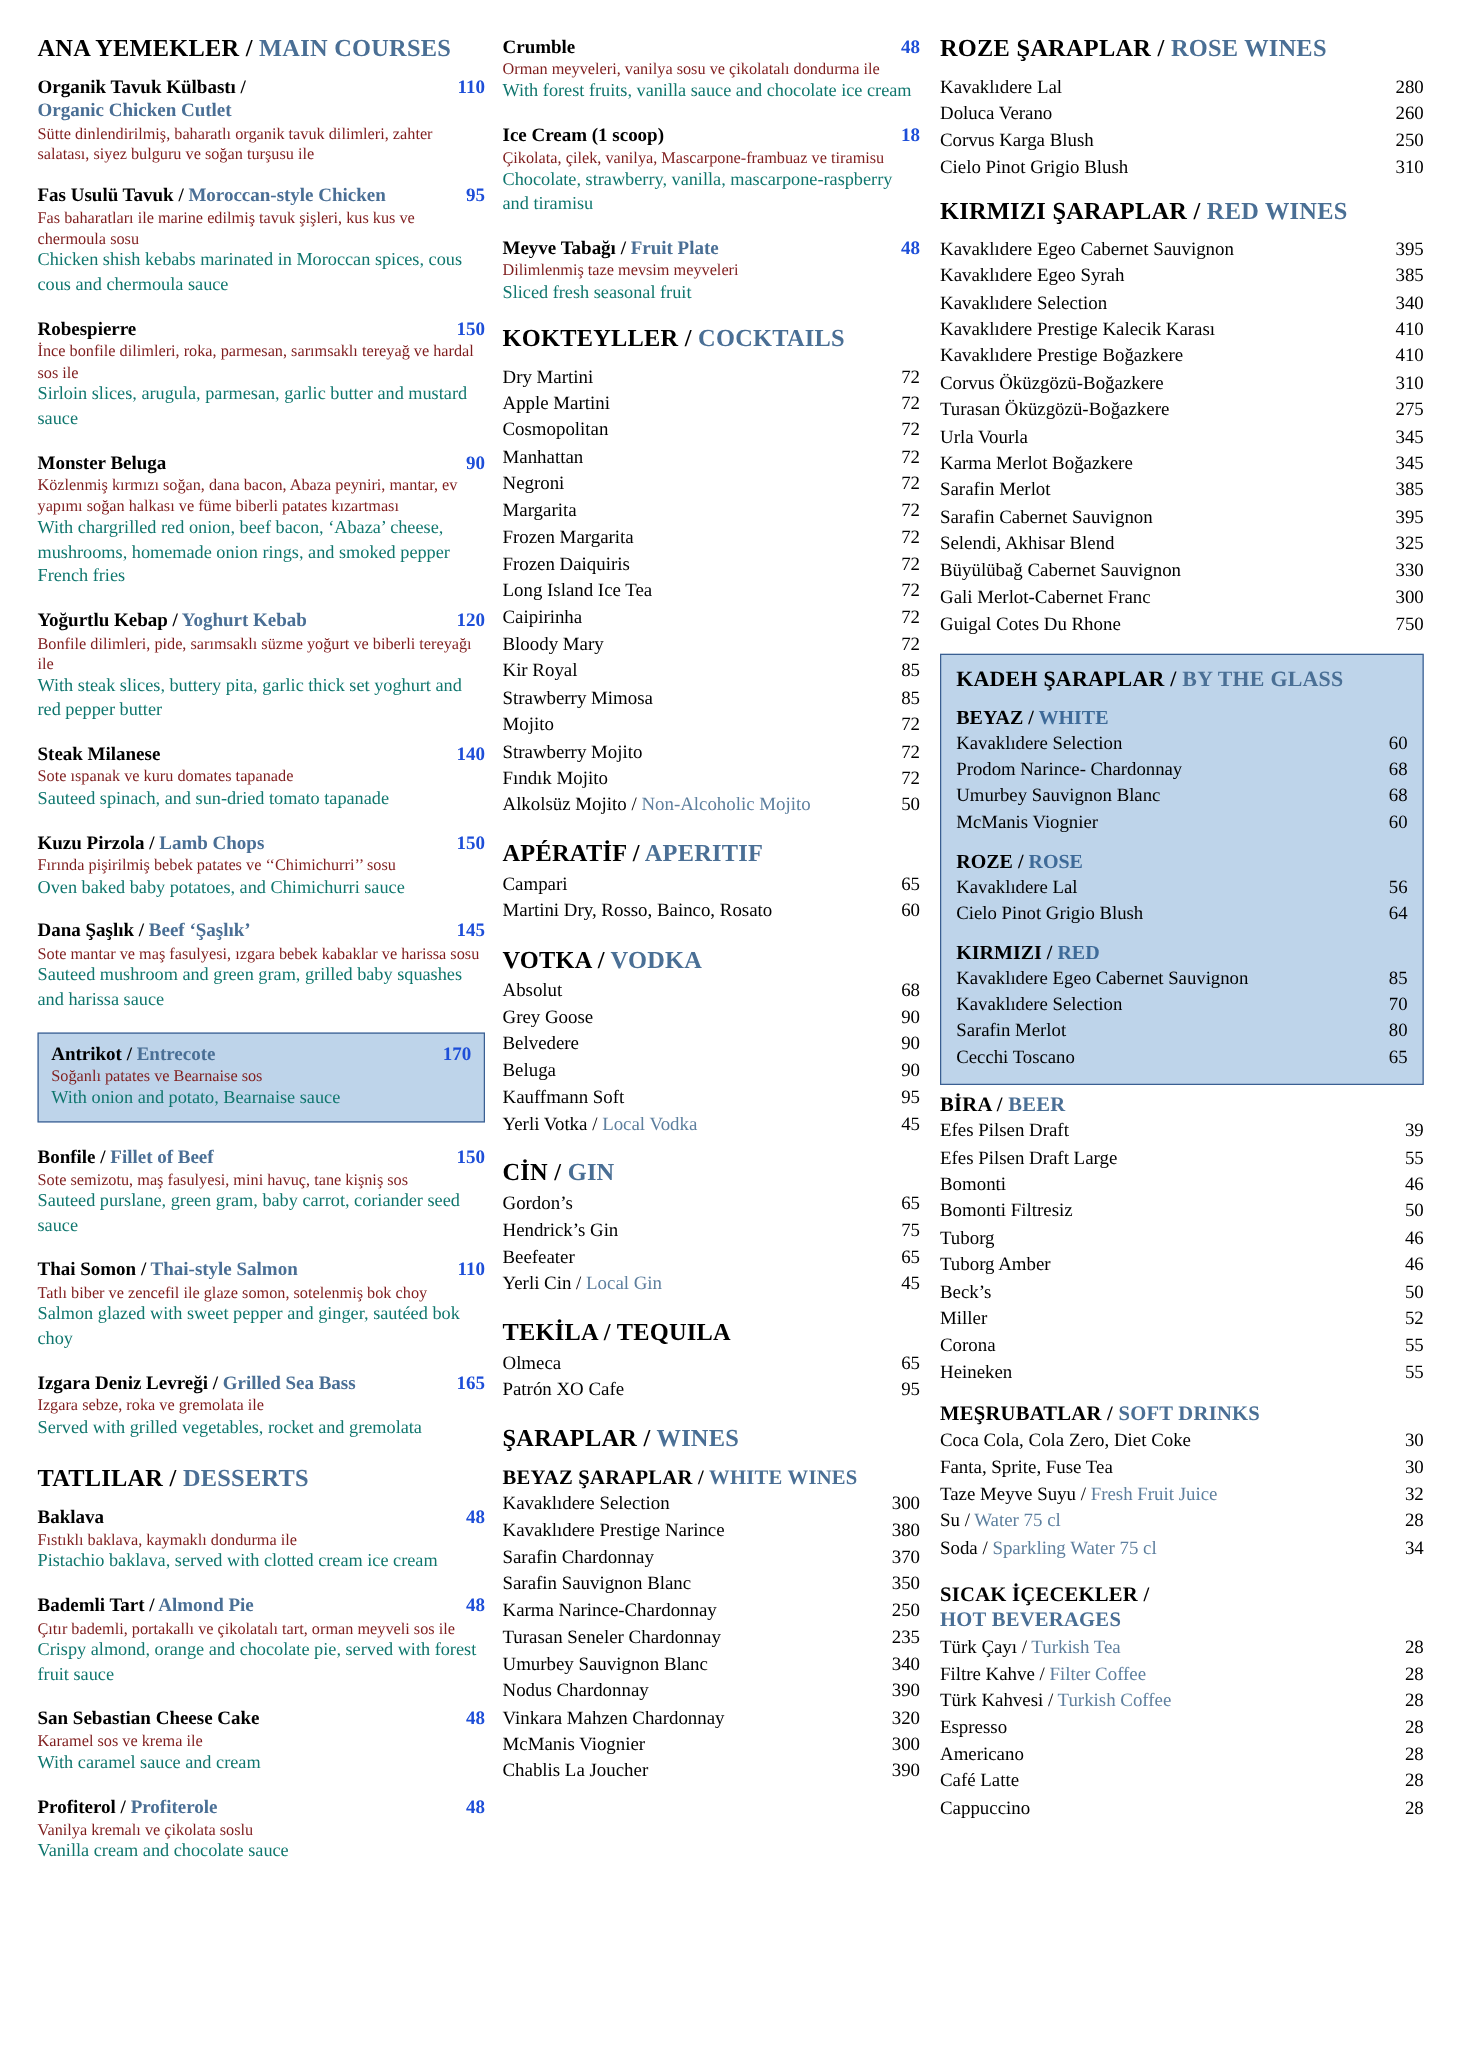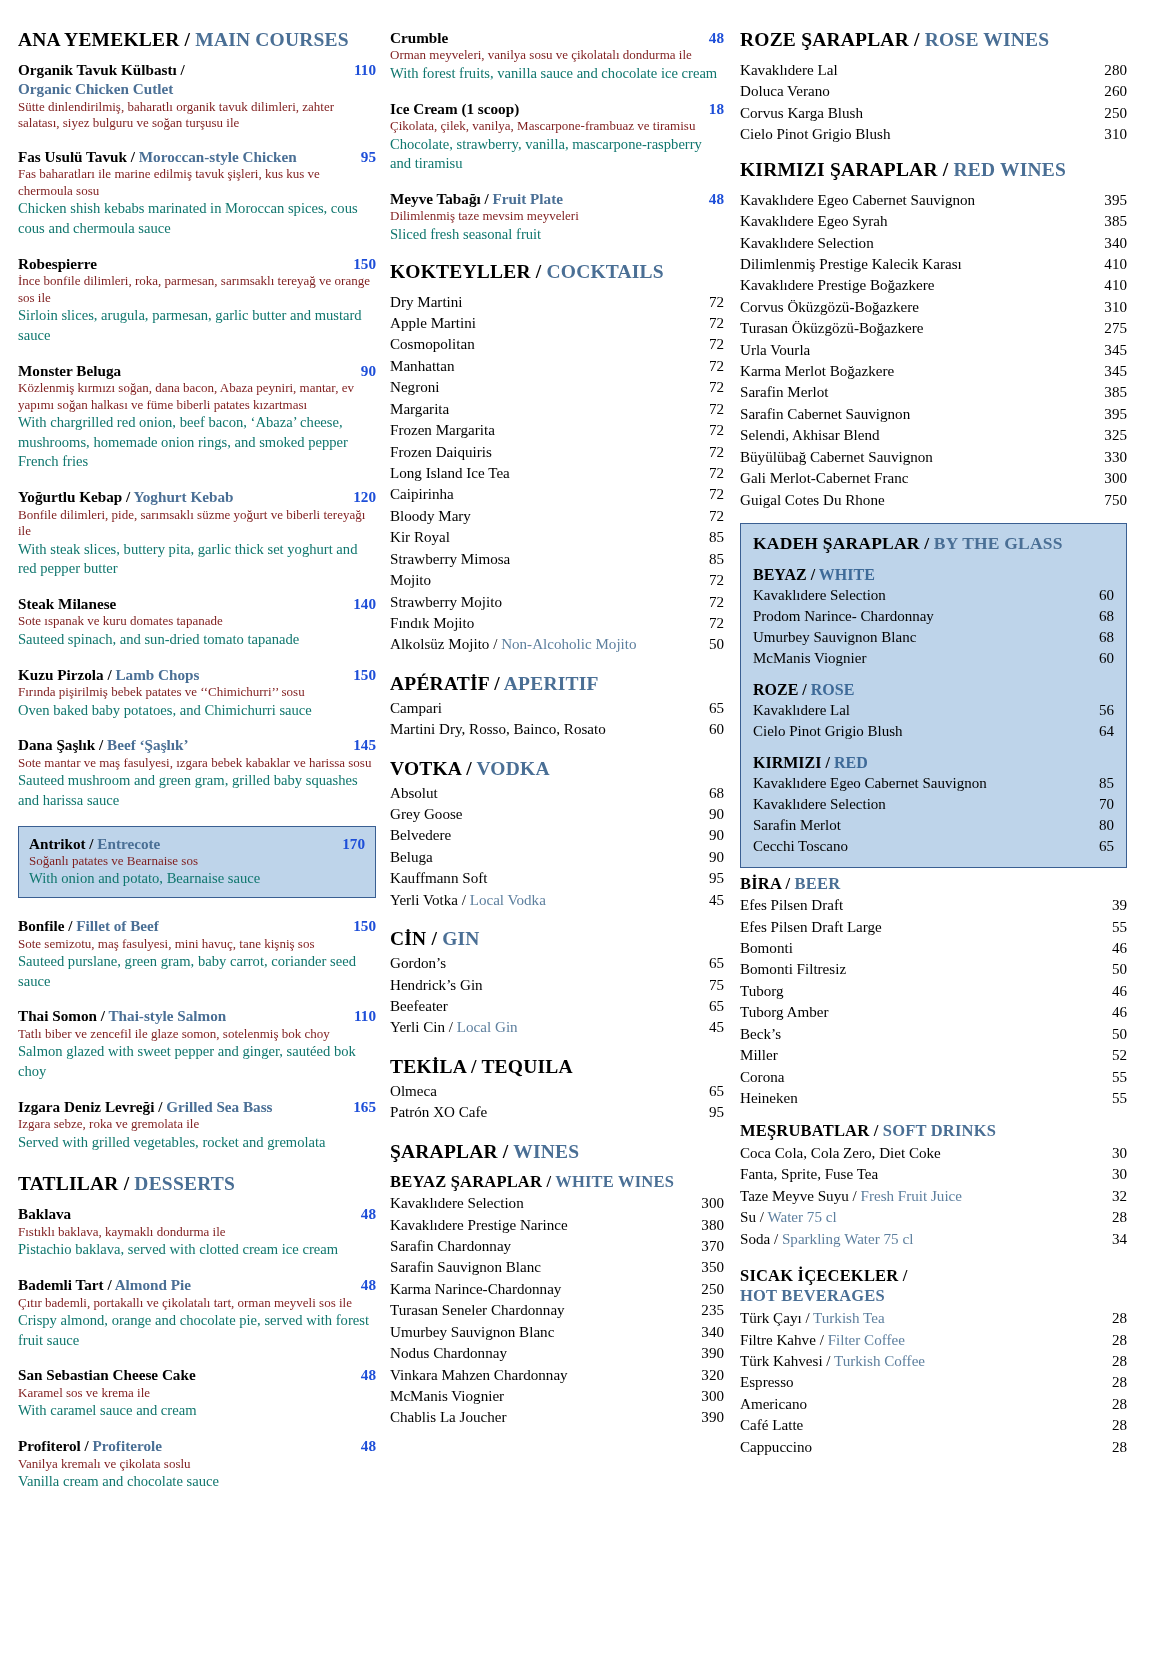--- a/index.html
+++ b/index.html
@@ -11,21 +11,21 @@
     width: 1169px;
     height: 1653px;
     font-family: "Liberation Serif", "DejaVu Serif", serif;
     color: #000000;
     overflow: hidden;
   }
   .page {
     width: 1169px;
     height: 1653px;
     box-sizing: border-box;
-    padding: 28px 30px 10px 18px;
+    padding: 28px 30px 10px 30px;
     display: flex;
     gap: 0px;
   }
   .col {
     box-sizing: border-box;
   }
   .col-1 { width: 372px; padding-right: 14px; }
   .col-2 { width: 350px; padding-right: 16px; }
   .col-3 { width: 387px; }
 
@@ -127,21 +127,21 @@
           <div class="item-title clearfix"><span class="price">110</span><span>Organik Tavuk Külbastı /</span><br><span class="en">Organic Chicken Cutlet</span></div>
           <div class="desc-tr">Sütte dinlendirilmiş, baharatlı organik tavuk dilimleri, zahter salatası, siyez bulguru ve soğan turşusu ile</div>
         </div>
         <div class="item">
           <div class="item-title clearfix"><span class="price">95</span><span>Fas Usulü Tavuk /</span> <span class="en">Moroccan-style Chicken</span></div>
           <div class="desc-tr">Fas baharatları ile marine edilmiş tavuk şişleri, kus kus ve chermoula sosu</div>
           <div class="desc-en">Chicken shish kebabs marinated in Moroccan spices, cous cous and chermoula sauce</div>
         </div>
         <div class="item">
           <div class="item-title clearfix"><span class="price">150</span><span>Robespierre</span></div>
-          <div class="desc-tr">İnce bonfile dilimleri, roka, parmesan, sarımsaklı tereyağ ve orange sos ile</div>
+          <div class="desc-tr">İnce bonfile dilimleri, roka, parmesan, sarımsaklı tereyağ ve hardal sos ile</div>
           <div class="desc-en">Sirloin slices, arugula, parmesan, garlic butter and mustard sauce</div>
         </div>
         <div class="item">
           <div class="item-title clearfix"><span class="price">90</span><span>Monster Beluga</span></div>
           <div class="desc-tr">Közlenmiş kırmızı soğan, dana bacon, Abaza peyniri, mantar, ev yapımı soğan halkası ve füme biberli patates kızartması</div>
           <div class="desc-en">With chargrilled red onion, beef bacon, ‘Abaza’ cheese, mushrooms, homemade onion rings, and smoked pepper French fries</div>
         </div>
         <div class="item">
           <div class="item-title clearfix"><span class="price">120</span><span>Yoğurtlu Kebap /</span> <span class="en">Yoghurt Kebab</span></div>
           <div class="desc-tr">Bonfile dilimleri, pide, sarımsaklı süzme yoğurt ve biberli tereyağı ile</div>
@@ -493,21 +493,21 @@
         </div>
         <div class="row">
           <div class="nm"><span>Kavaklıdere Egeo Syrah</span></div>
           <div class="pr">385</div>
         </div>
         <div class="row">
           <div class="nm"><span>Kavaklıdere Selection</span></div>
           <div class="pr">340</div>
         </div>
         <div class="row">
-          <div class="nm"><span>Dilimlenmiş Prestige Kalecik Karası</span></div>
+          <div class="nm"><span>Kavaklıdere Prestige Kalecik Karası</span></div>
           <div class="pr">410</div>
         </div>
         <div class="row">
           <div class="nm"><span>Kavaklıdere Prestige Boğazkere</span></div>
           <div class="pr">410</div>
         </div>
         <div class="row">
           <div class="nm"><span>Corvus Öküzgözü-Boğazkere</span></div>
           <div class="pr">310</div>
         </div>

